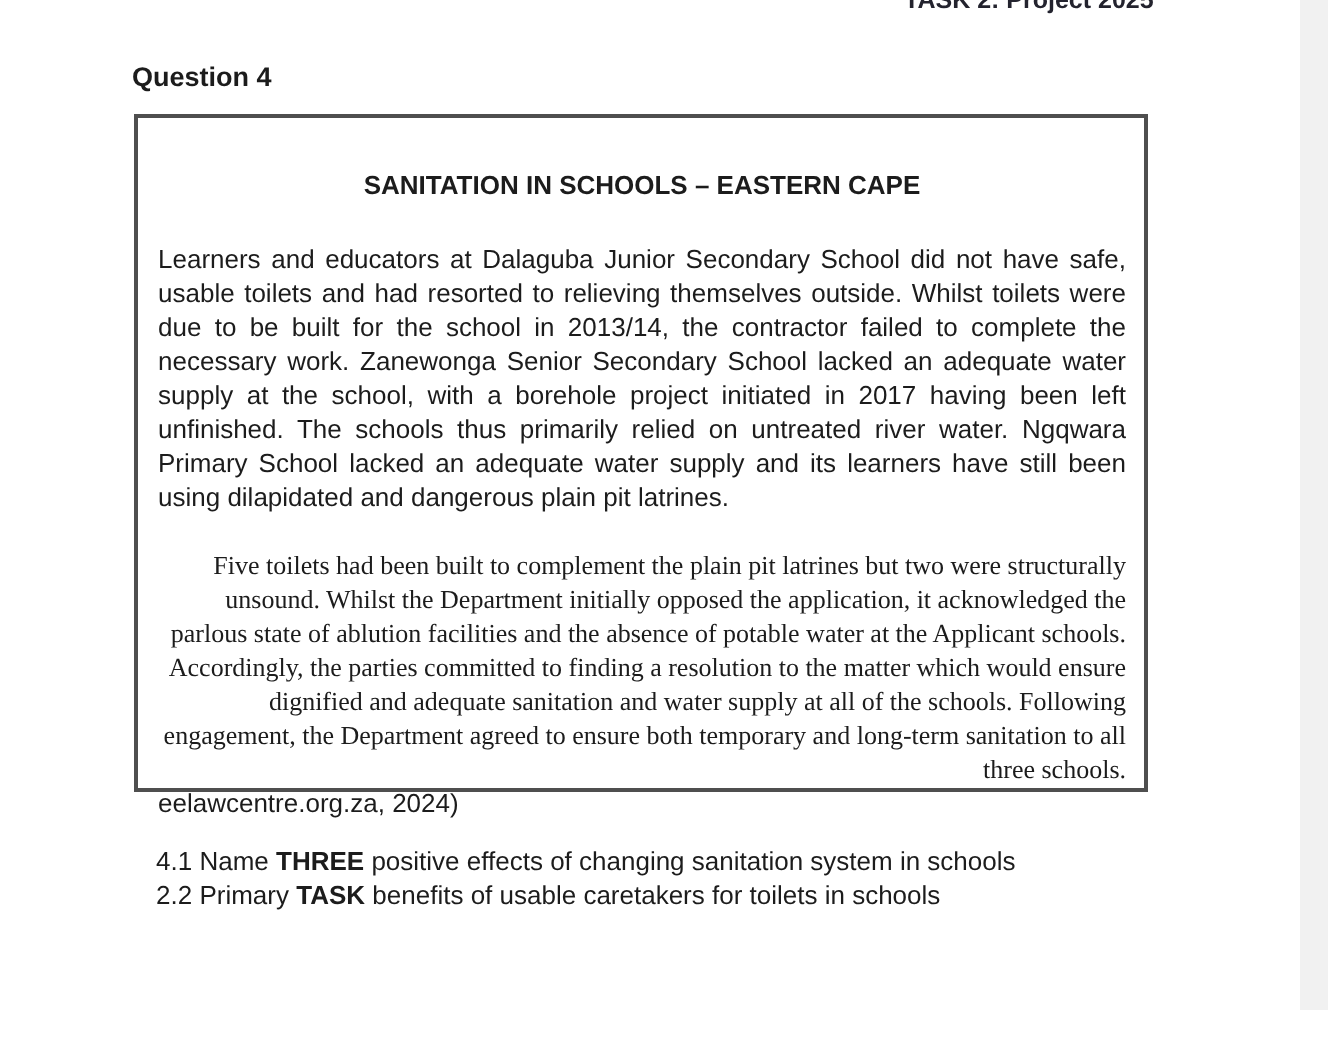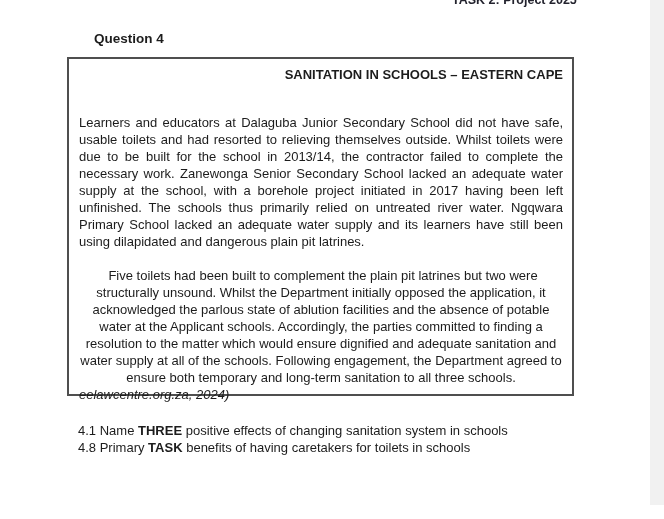--- a/index.html
+++ b/index.html
@@ -26,60 +26,60 @@
     position: absolute;
     top: -7px;
     left: 452px;
     font-size: 12.5px;
     font-weight: 700;
     color: var(--header_text);
     white-space: nowrap;
   }
   .question-heading {
     position: absolute;
-    left: 94px;
+    left: 66px;
     top: 31px;
     font-size: 13.5px;
     font-weight: 700;
   }
   .case-box {
     position: absolute;
     left: 67px;
     top: 57px;
     width: 507px;
     height: 339px;
     border: 2px solid var(--box_border);
     background: #ffffff;
     padding: 6px 9px 0 10px;
     font-size: 13px;
     line-height: 17px;
   }
   .case-title {
-    text-align: right;
+    text-align: center;
     font-weight: 700;
     font-size: 13px;
-    margin-top: 1px;
+    margin-top: 19px;
   }
   .para1 {
-    margin-top: 31px;
+    margin-top: 20px;
     text-align: justify;
   }
   .para2 {
     margin-top: 17px;
-    text-align: center;
+    text-align: right;
     text-indent: 4px;
+    font-family: Liberation Serif, serif;
   }
   .source-line1 {
     margin-top: -17px;
     text-align: right;
     padding-right: 20px;
     font-style: italic;
   }
   .source-line2 {
-    font-style: italic;
   }
   .questions {
     position: absolute;
     left: 78px;
     top: 422px;
     width: 495px;
     font-size: 13px;
     line-height: 17px;
   }
   .q-line { text-align: left; }
@@ -117,23 +117,23 @@
   <div class="questions">
 
     <div class="q-line">
       <span>4.1</span>
       <span>Name</span>
       <span class="q-keyword">THREE</span>
       <span>positive effects of changing sanitation system in schools</span>
     </div>
 
     <div class="q-line">
-      <span>4.8</span>
+      <span>2.2</span>
       <span>Primary</span>
       <span class="q-keyword">TASK</span>
-      <span>benefits of having caretakers for toilets in schools</span>
+      <span>benefits of usable caretakers for toilets in schools</span>
     </div>
 
   </div>
 
   <div class="scrollbar-track"></div>
 
 </div>
 
 </body></html>

